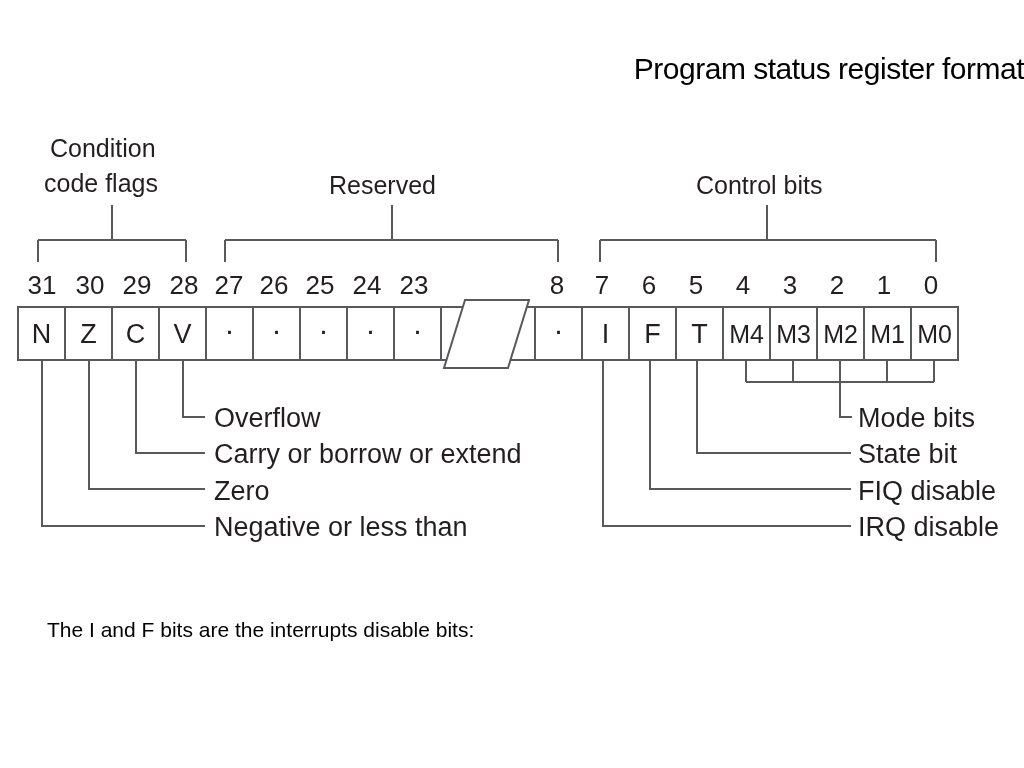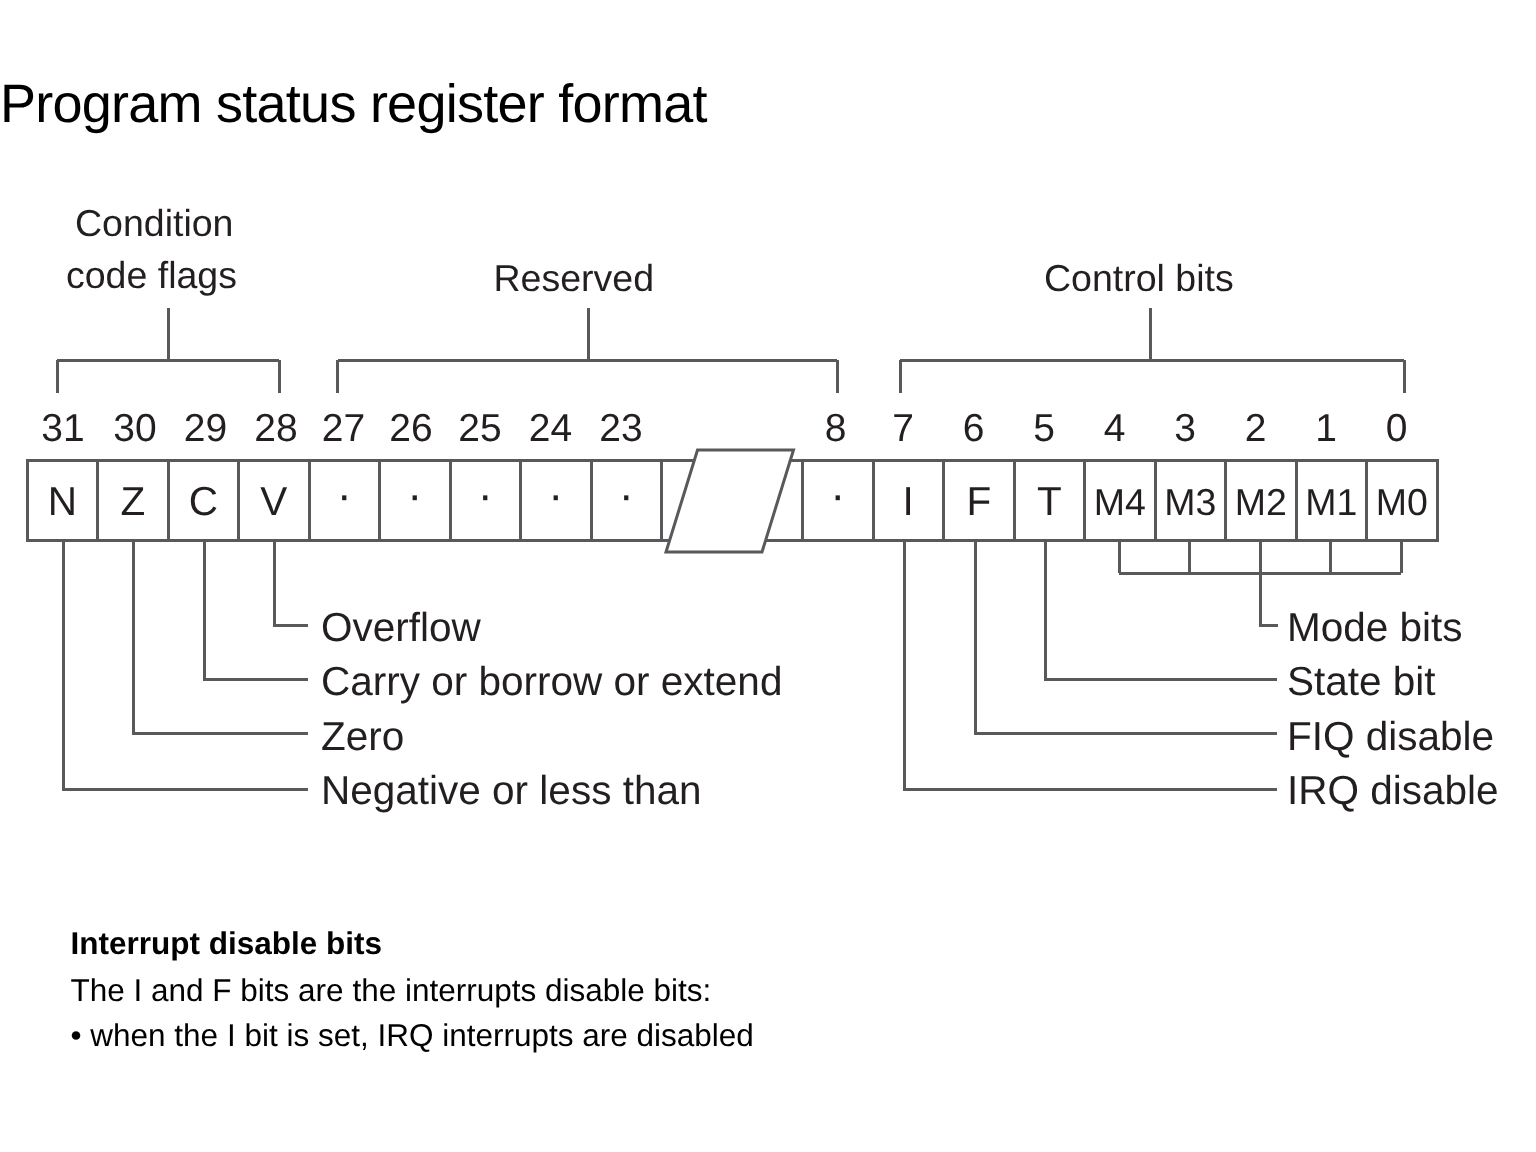--- a/index.html
+++ b/index.html
@@ -23,22 +23,22 @@
     width: 1024px;
     height: 768px;
   }
 
   
   #page-title {
     position: absolute;
     left: 0;
     top: 42px;
     width: 1024px;
-    text-align: left;
-    font-size: 36px;
+    text-align: right;
+    font-size: 30px;
     font-weight: 400;
     line-height: 54px;
     letter-spacing: -0.5px;
     color: #000000;
     white-space: nowrap;
   }
 
   
   #psr-diagram {
     position: absolute;
@@ -253,18 +253,16 @@
       <path class="dline" d="M603,360 L603,526 L851,526"></path>
     </g>
 
     <text class="callout-label" x="858" y="427">Mode bits</text>
     <text class="callout-label" x="858" y="463">State bit</text>
     <text class="callout-label" x="858" y="500">FIQ disable</text>
     <text class="callout-label" x="858" y="536">IRQ disable</text>
   </svg>
 
   <div id="body-text">
-    <div class="line heading">Interrupt disable bits</div>
     <div class="line">The I and F bits are the interrupts disable bits:</div>
-    <div class="line">• when the I bit is set, IRQ interrupts are disabled</div>
   </div>
 
 </div>
 
 </body></html>

